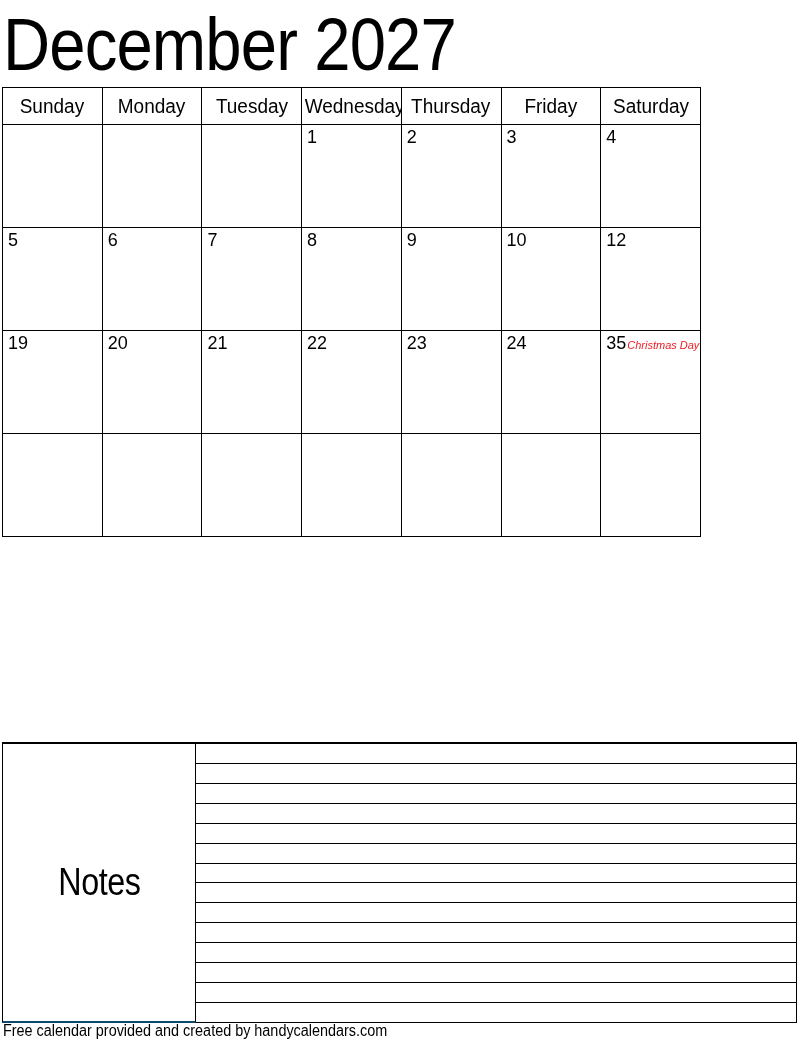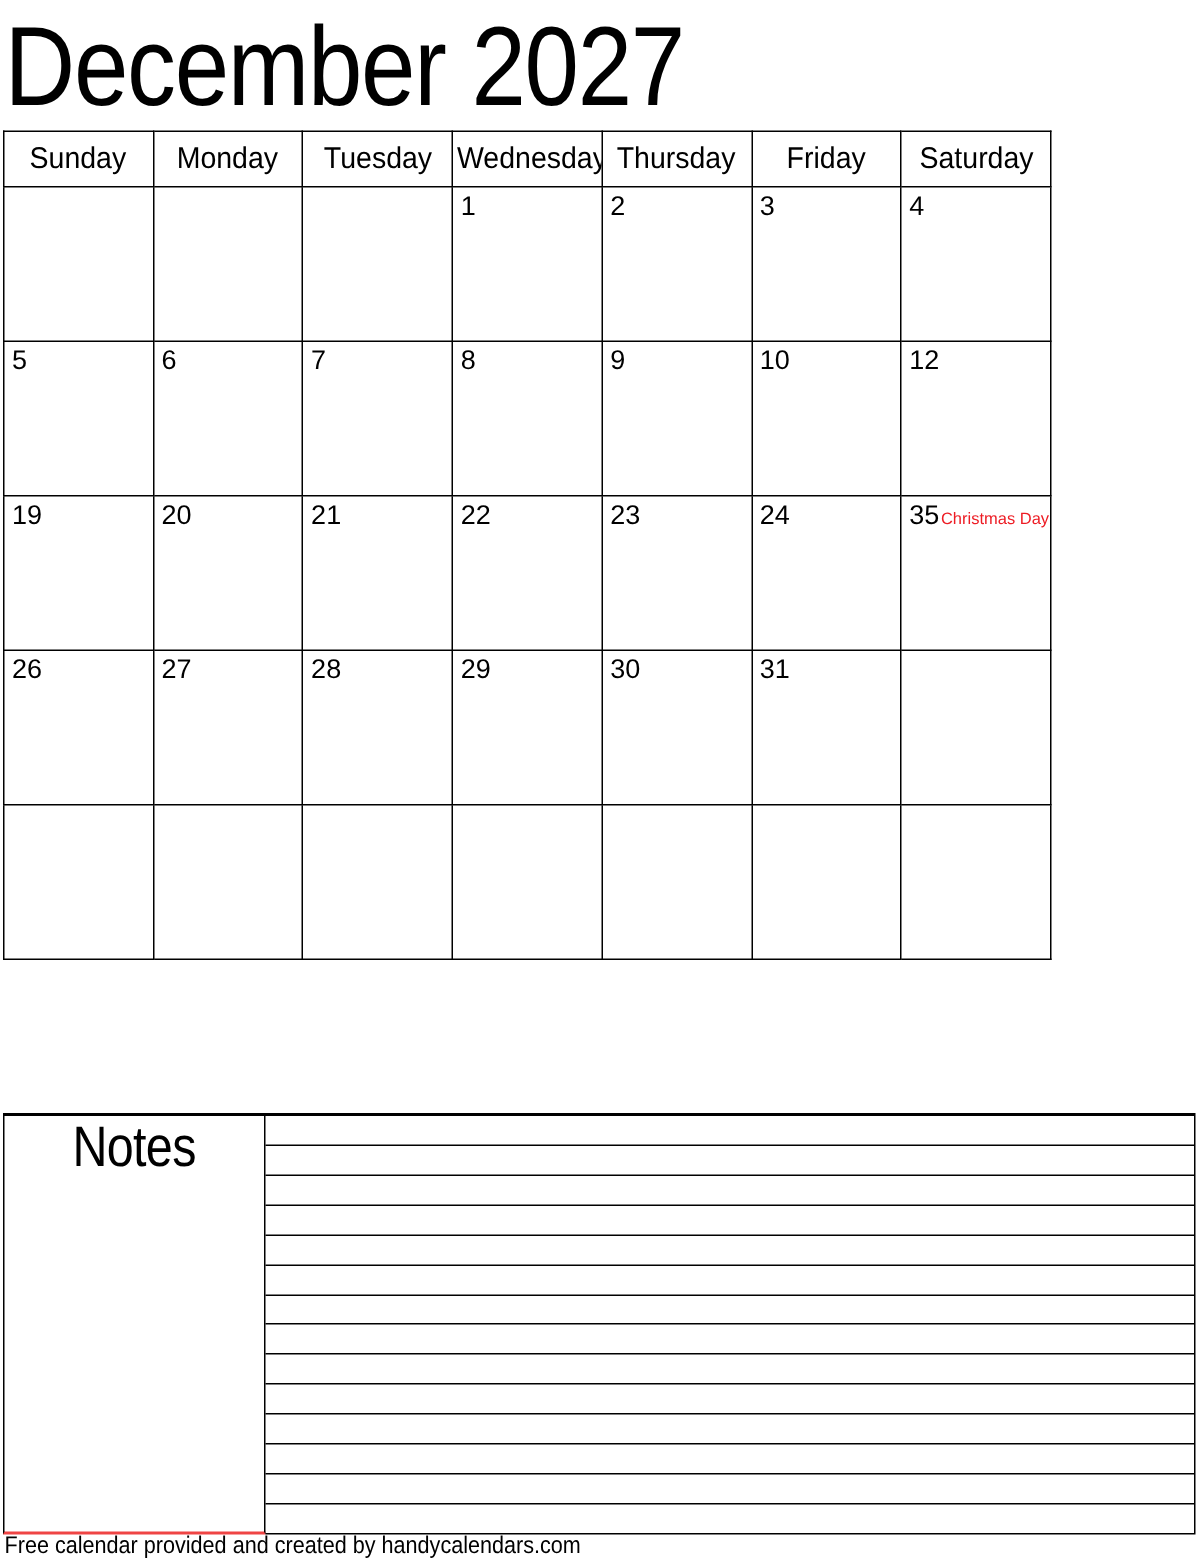--- a/index.html
+++ b/index.html
@@ -55,39 +55,40 @@
     padding: 2px 0 0 5px;
     font-size: 18px;
     overflow: hidden;
     white-space: nowrap;
   }
   .daynum { display: inline; }
   .holiday {
     color: var(--holiday-color, #ed1c24);
     font-size: 11px;
     margin-left: 1px;
+    font-style: italic;
   }
 
   
   .notes-section {
     position: absolute;
     left: 2px;
     top: 742px;
     width: 795px;
     height: 281px;
     display: flex;
     border-top: 2px solid #000;
   }
   .notes-box {
-    width: 175px;
+    width: 194px;
     border-left: 1.5px solid #000;
     border-right: 1.5px solid #000;
-    border-bottom: 2px solid #ef4444;
+    border-bottom: 2px solid #0c4a6e;
     display: flex;
-    align-items: flex-start;
+    align-items: center;
     justify-content: center;
   }
   .notes-label {
     font-size: 38px;
     font-weight: 500;
     letter-spacing: -0.5px;
     transform: scaleX(0.85);
   }
   .notes-lines {
     flex: 1;
@@ -147,29 +148,20 @@
     <tr>
       <td><span class="daynum">19</span></td>
       <td><span class="daynum">20</span></td>
       <td><span class="daynum">21</span></td>
       <td><span class="daynum">22</span></td>
       <td><span class="daynum">23</span></td>
       <td><span class="daynum">24</span></td>
       <td><span class="daynum">35</span><span class="holiday">Christmas Day</span></td>
     </tr>
     <tr>
-      <td><span class="daynum">26</span></td>
-      <td><span class="daynum">27</span></td>
-      <td><span class="daynum">28</span></td>
-      <td><span class="daynum">29</span></td>
-      <td><span class="daynum">30</span></td>
-      <td><span class="daynum">31</span></td>
-      <td><span class="daynum"></span></td>
-    </tr>
-    <tr>
       <td><span class="daynum"></span></td>
       <td><span class="daynum"></span></td>
       <td><span class="daynum"></span></td>
       <td><span class="daynum"></span></td>
       <td><span class="daynum"></span></td>
       <td><span class="daynum"></span></td>
       <td><span class="daynum"></span></td>
     </tr>
   </tbody>
 </table>

